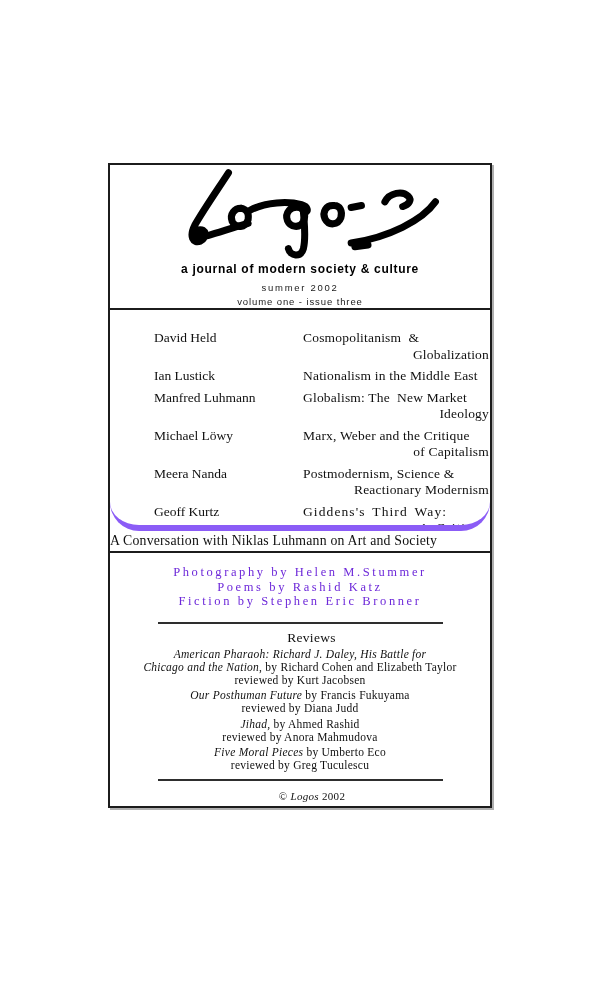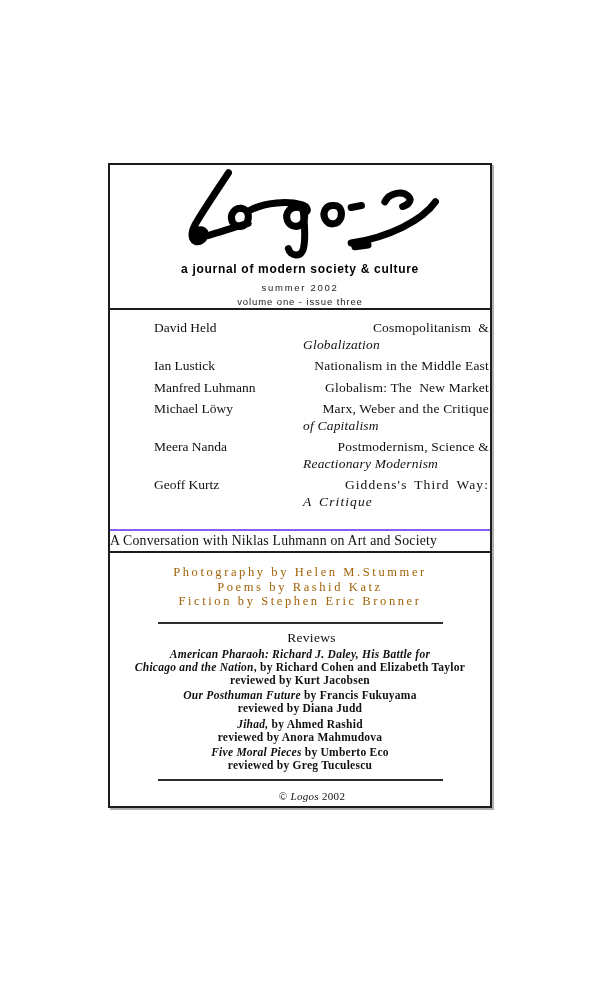--- a/index.html
+++ b/index.html
@@ -65,42 +65,43 @@
     margin-top: 3px;
     font-family: "Liberation Sans", sans-serif;
     font-size: 9.5px;
     letter-spacing: 0.9px;
     color: #1a1a1a;
   }
   
   .toc {
     height: 221px;
     box-sizing: border-box;
-    border-bottom: 2px solid #8b5cf6;
-    padding: 10px 8px 0 44px;
-    overflow: hidden;
+    border-bottom: 6px solid #8b5cf6;
+    padding: 20px 8px 0 44px;
+    overflow: hidden;
+    border-radius: 29px;
   }
   .toc-row {
     display: flex;
     margin-bottom: 5px;
     font-size: 13.5px;
     line-height: 16.5px;
   }
   .toc-author {
     width: 149px;
     flex: 0 0 149px;
     text-align: left;
   }
   .toc-title {
     width: 186px;
     flex: 0 0 186px;
     letter-spacing: 0.2px;
   }
-  .toc-title .t1 { text-align: right; }
-  .toc-title .t2 { text-align: left; font-style: italic; }
+  .toc-title .t1 { text-align: left; }
+  .toc-title .t2 { text-align: right; }
   .toc-row:nth-child(6) .toc-title { letter-spacing: 1.1px; word-spacing: 2.5px; }
   
   .band {
     height: 22px;
     box-sizing: border-box;
     border-bottom: 2px solid #1c1c1c;
     font-size: 13.8px;
     line-height: 20px;
     letter-spacing: 0.2px;
   }
@@ -109,21 +110,21 @@
     height: 253px;
     box-sizing: border-box;
     padding-top: 12px;
     text-align: center;
     overflow: hidden;
   }
   .feature-line {
     font-size: 12.5px;
     line-height: 14.5px;
     letter-spacing: 2.6px;
-    color: #a16207;
+    color: #6d28d9;
   }
   .rule {
     border: none;
     border-top: 2px solid #2e2e2e;
     width: 285px;
     margin: 13px auto 6px auto;
   }
   .rule.bottom {
     margin: 7px auto 0 auto;
   }
@@ -131,21 +132,20 @@
     font-size: 13.5px;
     line-height: 16px;
     letter-spacing: 0.3px;
     margin-left: 23px;
   }
   .reviews {
     margin-top: 2px;
   }
   .review-item {
     margin-bottom: 2px;
-    font-weight: bold;
   }
   .rline {
     font-size: 11.5px;
     line-height: 13.2px;
     letter-spacing: 0.25px;
   }
   .rline em { font-style: italic; }
   .copyright {
     margin-top: 9px;
     font-size: 11px;
@@ -189,20 +189,21 @@
       <div class="toc-author">Ian Lustick</div>
       <div class="toc-title">
         <div class="t1">Nationalism in the Middle East</div>
         <div class="t2"></div>
       </div>
     </div>
     <div class="toc-row">
       <div class="toc-author">Manfred Luhmann</div>
       <div class="toc-title">
         <div class="t1">Globalism: The&nbsp; New Market</div>
+        <div class="t2">Ideology</div>
       </div>
     </div>
     <div class="toc-row">
       <div class="toc-author">Michael Löwy</div>
       <div class="toc-title">
         <div class="t1">Marx, Weber and the Critique</div>
         <div class="t2">of Capitalism</div>
       </div>
     </div>
     <div class="toc-row">

